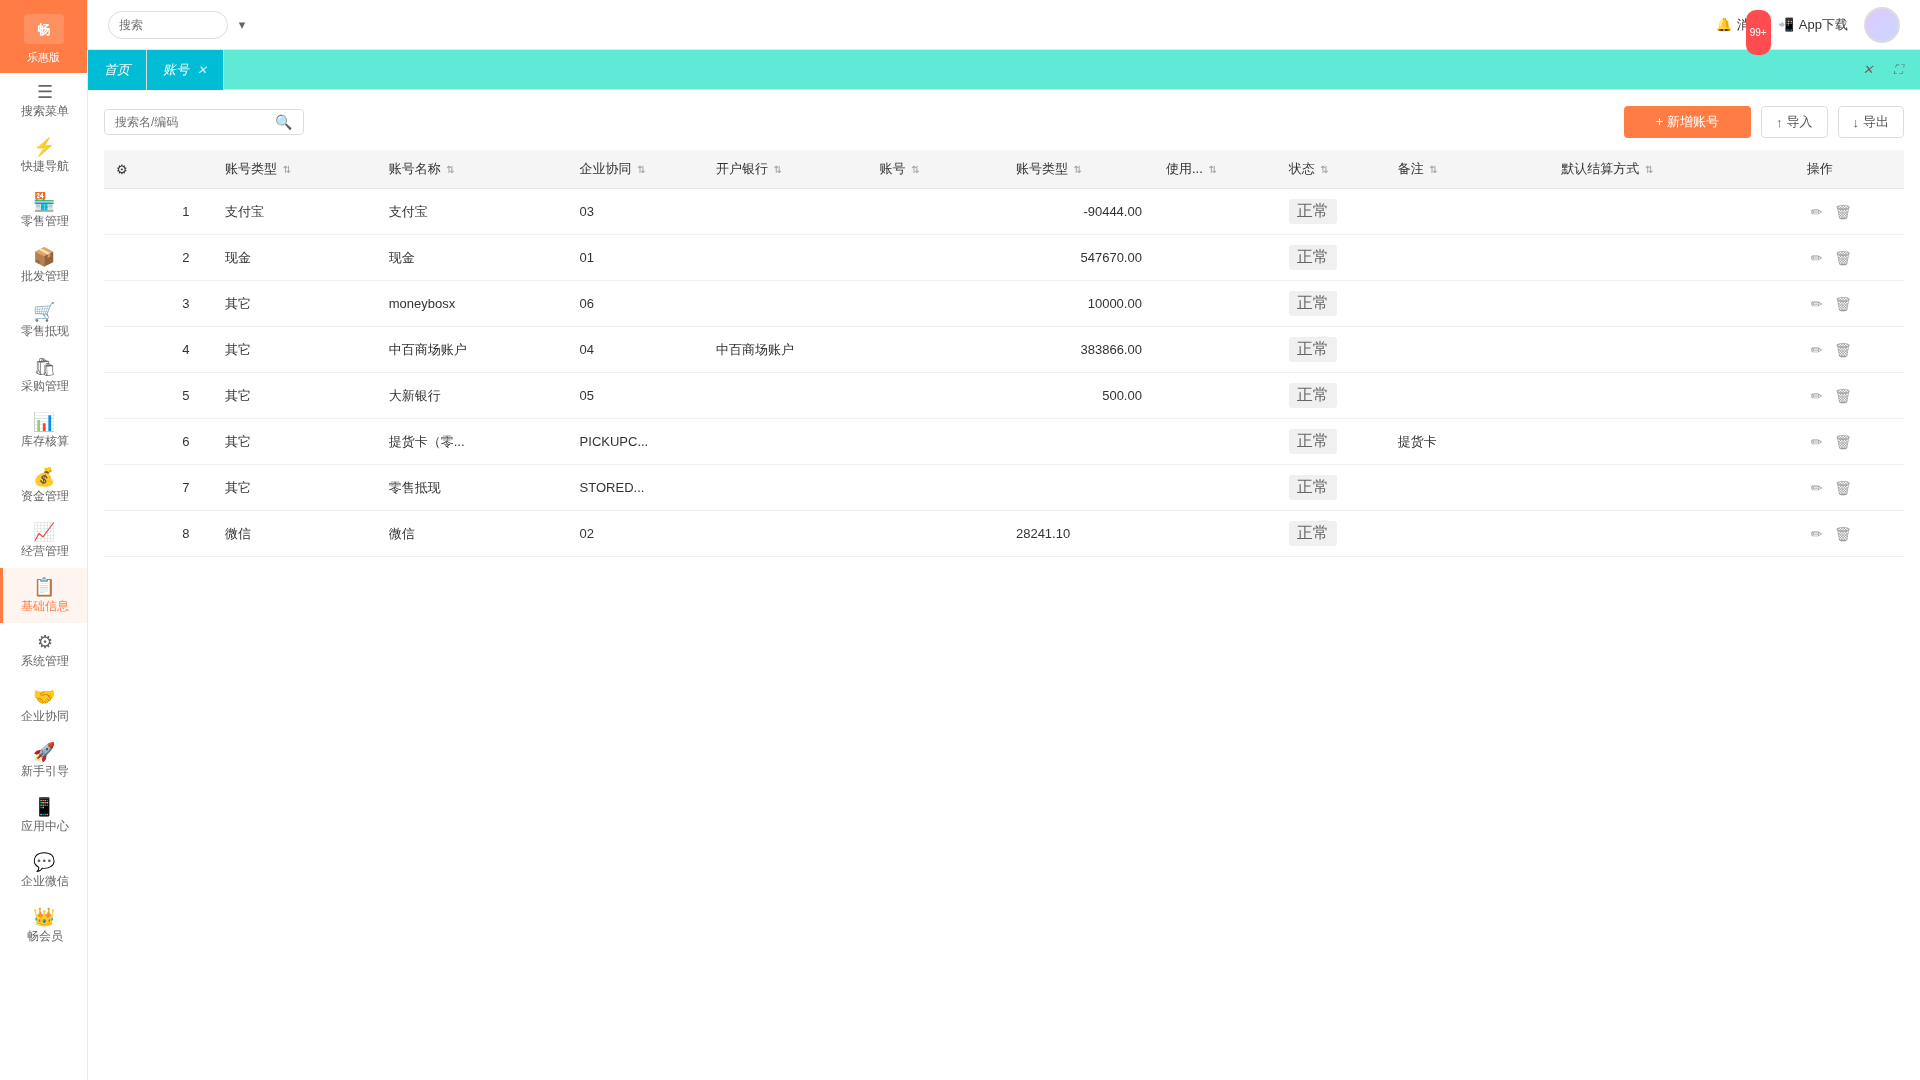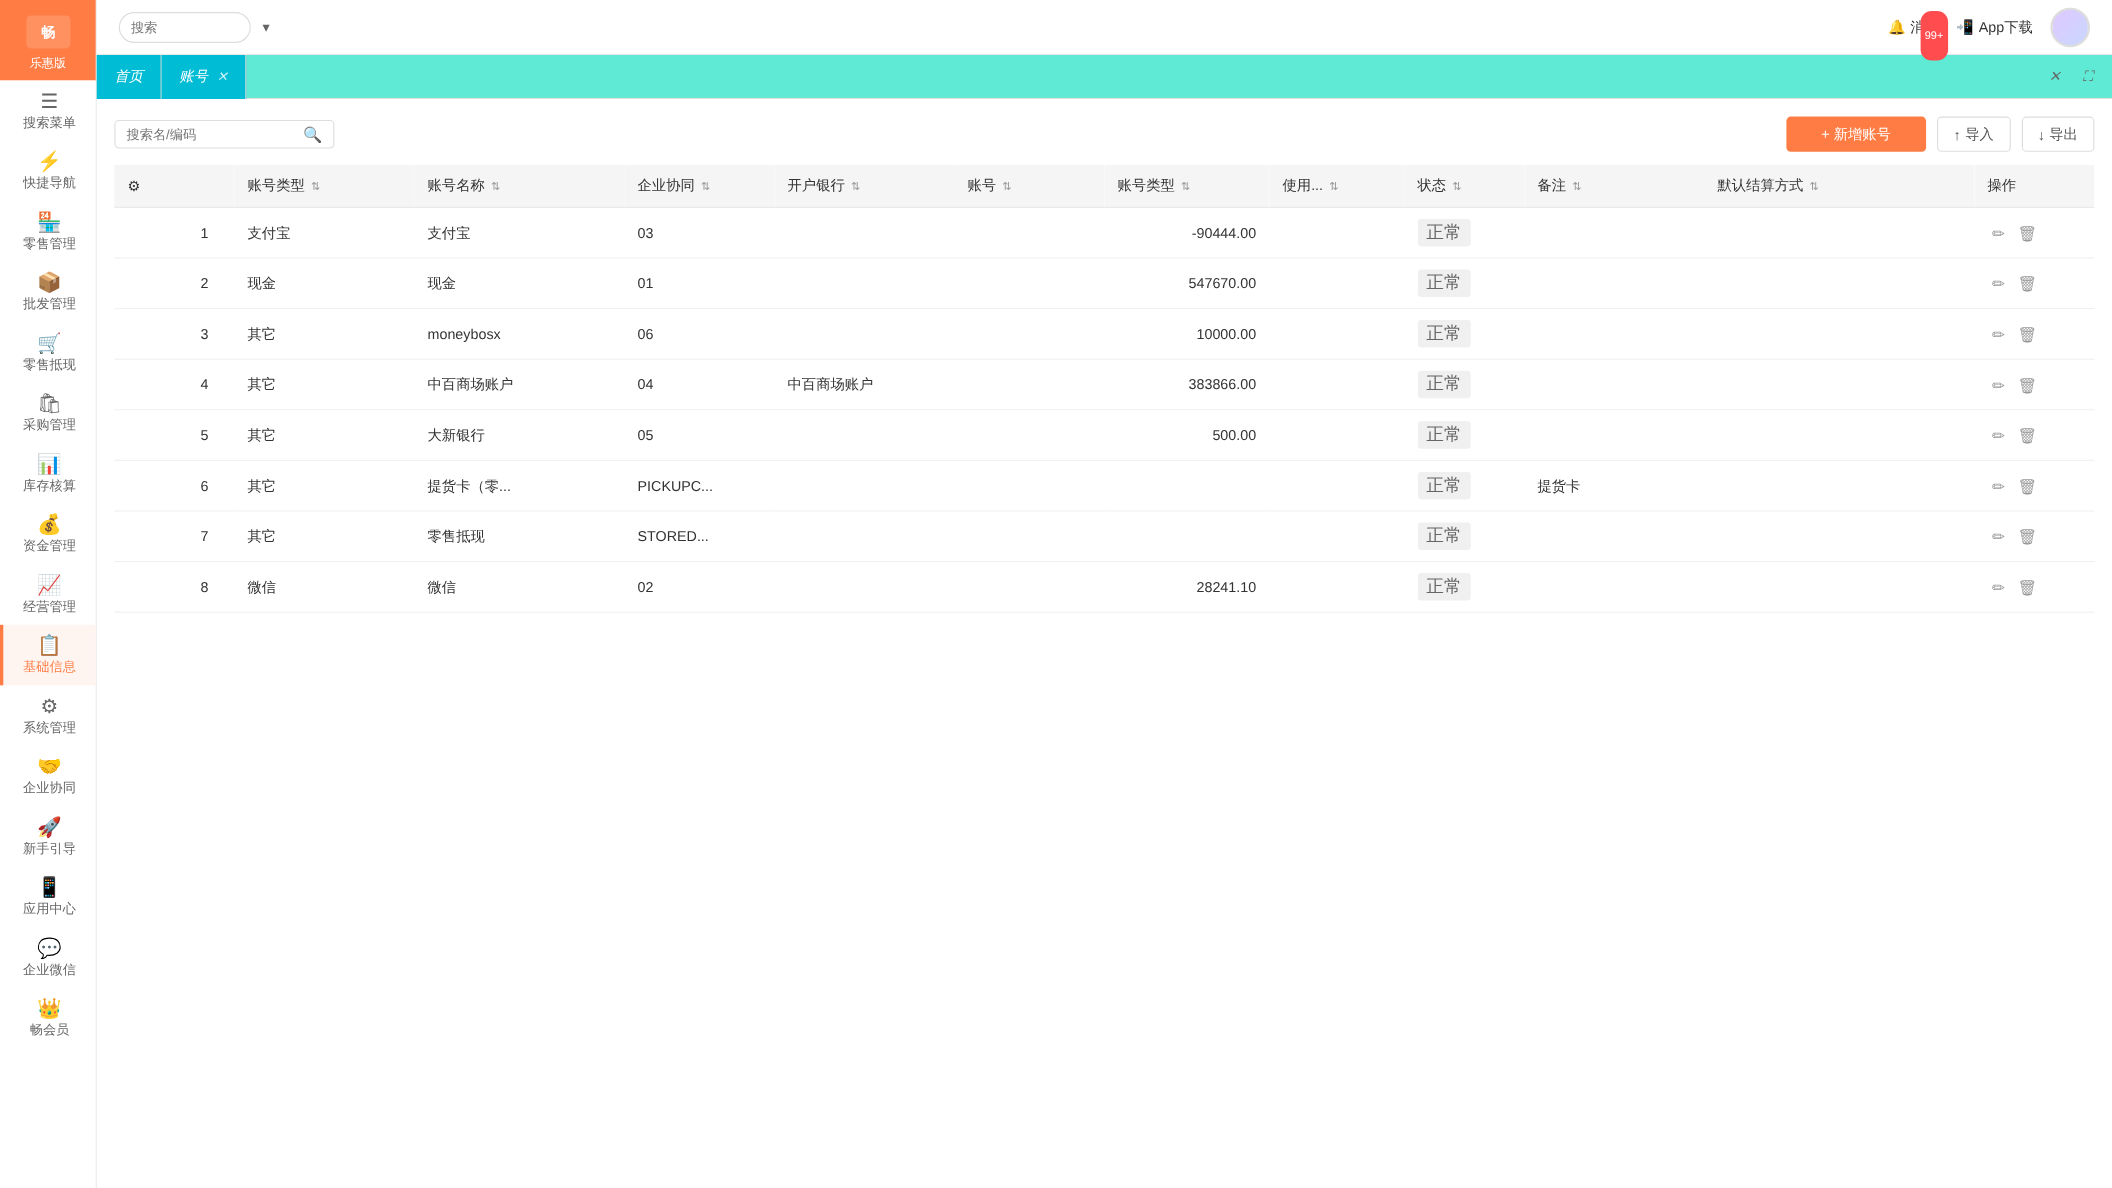--- a/index.html
+++ b/index.html
@@ -604,21 +604,21 @@
       </td>
     </tr>
           <tr>
       <td class="settings-col"></td>
       <td class="num-col">8</td>
       <td>微信</td>
       <td>微信</td>
       <td>02</td>
       <td></td>
       <td></td>
-      <td style="text-align:right;">28241.10</td>
+      <td style="text-align:left;">28241.10</td>
       <td></td>
       <td><span class="status-badge status-normal">正常</span></td>
       <td></td>
       <td></td>
       <td>
         <button class="action-btn" title="编辑">✏</button>
         <button class="action-btn" title="删除">🗑</button>
       </td>
     </tr>
         </tbody>

